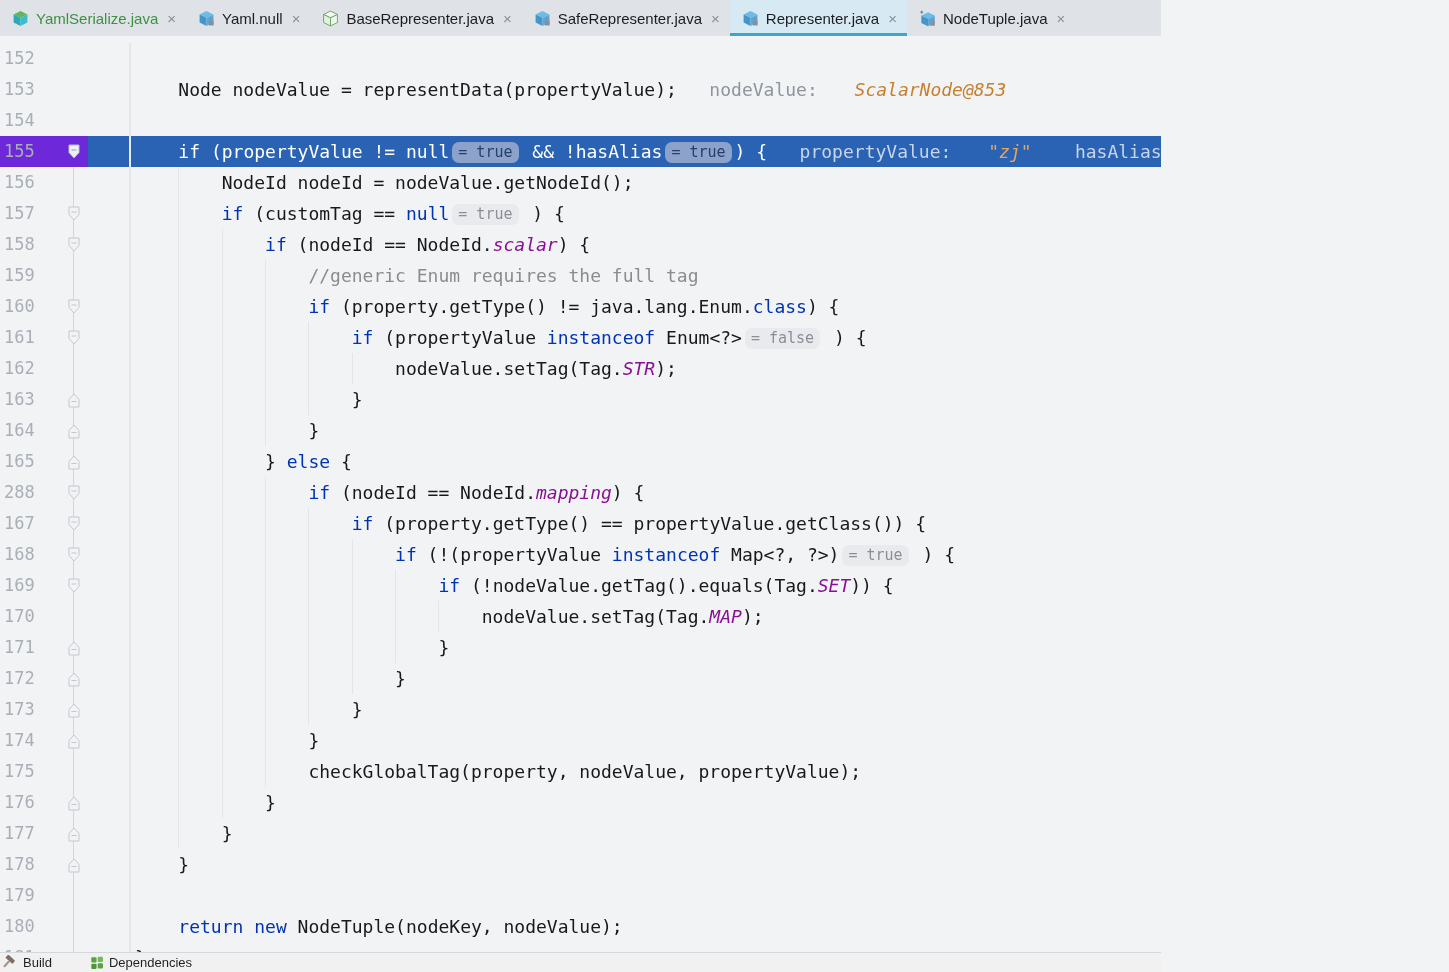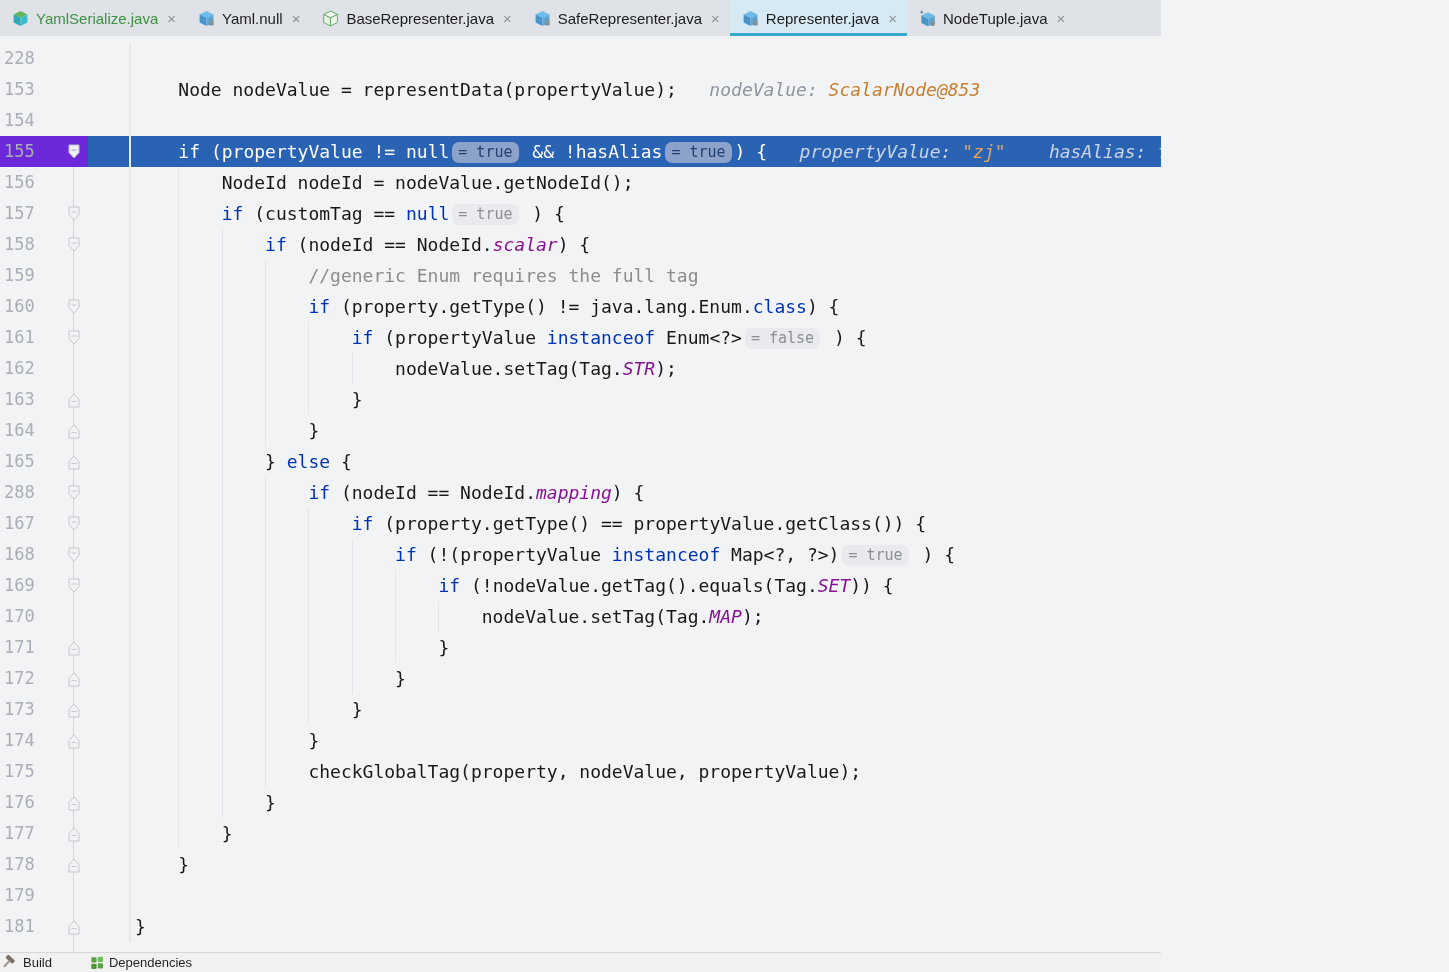--- a/index.html
+++ b/index.html
@@ -26,22 +26,22 @@
   .gpad{flex:0 0 41px;}
   .code{flex:1 1 auto;position:relative;border-left:2px solid rgba(0,0,0,0.05);
         padding-left:4px;white-space:pre;font-family:"DejaVu Sans Mono", monospace;
         font-size:18px;line-height:31px;}
   .iguide{position:absolute;top:0;bottom:0;width:1px;background:#E2E5E9;}
 
   .seg-p{color:#17191C;}
   .seg-k{color:#0033B3;}
   .seg-e{color:#871094;font-style:italic;}
   .seg-c{color:#8C8C8C;}
-  .seg-hl{color:#8E959E;font-style:italic;}
-  .seg-hv{color:#C57F2E;font-style:italic;}
+  .seg-hl{color:#8E959E;}
+  .seg-hv{color:#C57F2E;font-style:italic;margin-left:26px;}
   .chip{display:inline-block;background:#E9EAEE;color:#8A8F96;border-radius:7px;
         padding:0 6px;margin:0 3px;font-size:15px;line-height:21px;vertical-align:1px;}
 
   .row.current{background:#2A63B4;}
   .row.current .ln,.row.current .fold{background:#6d28d9;}
   .row.current .code{border-left-color:#E6EBF2;}
   .row.current .seg-p,.row.current .seg-k{color:#FFFFFF;}
   .row.current .seg-hl{color:#C9D4E6;}
   .row.current .seg-hv{color:#E8A55C;}
   .row.current .chip{background:#8CA2CA;color:#23406F;}
@@ -119,21 +119,21 @@
         </svg>
       <span class="lbl">NodeTuple.java</span>
       <span class="close">×</span>
     </div>
   </div>
 
   <div class="editor">
     <div class="fold-rail"></div>
     <div id="rows">
         <div class="row">
-          <span class="ln">228</span>
+          <span class="ln">152</span>
           <span class="fold"></span>
           <span class="gpad"></span>
           <span class="code"></span>
         </div>
         <div class="row">
           <span class="ln">153</span>
           <span class="fold"></span>
           <span class="gpad"></span>
           <span class="code"><span class="seg-p">    Node nodeValue = representData(propertyValue);</span><span class="seg-hl">   nodeValue: </span><span class="seg-hv">ScalarNode@853</span></span>
         </div>
@@ -380,20 +380,26 @@
             </svg>
           </span>
           <span class="gpad"></span>
           <span class="code"><span class="seg-p">    }</span></span>
         </div>
         <div class="row">
           <span class="ln">179</span>
           <span class="fold"></span>
           <span class="gpad"></span>
           <span class="code"></span>
+        </div>
+        <div class="row">
+          <span class="ln">180</span>
+          <span class="fold"></span>
+          <span class="gpad"></span>
+          <span class="code"><span class="seg-p">    </span><span class="seg-k">return</span><span class="seg-p"> </span><span class="seg-k">new</span><span class="seg-p"> NodeTuple(nodeKey, nodeValue);</span></span>
         </div>
         <div class="row">
           <span class="ln">181</span>
           <span class="fold">
             <svg width="16" height="18" viewBox="0 0 16 18">
               <path d="M3 16 H13 V8.5 L8 3 L3 8.5 Z" fill="#F2F3F5" stroke="#C3C8CF"></path>
               <path d="M5.5 10.5 H10.5" stroke="#C3C8CF" fill="none"></path>
             </svg>
           </span>
           <span class="gpad"></span>

